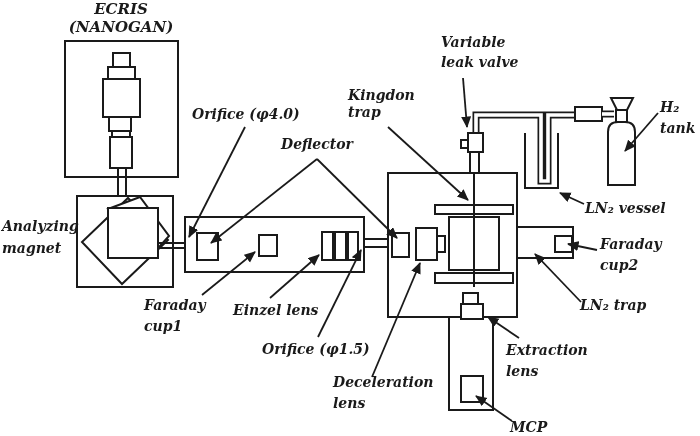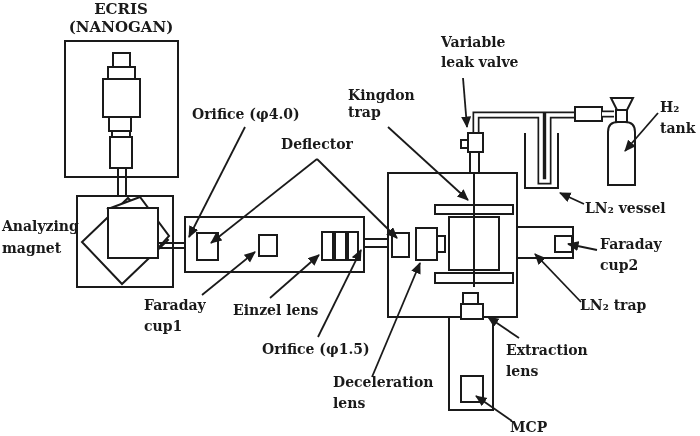--- a/index.html
+++ b/index.html
@@ -1,16 +1,16 @@
 <!DOCTYPE html>
 <html><head>
 <meta charset="utf-8">
 <style>
   html,body{margin:0;padding:0;background:#ffffff;}
-  .stage{width:700px;height:436px;background:#ffffff;position:relative;overflow:hidden;}
+  .stage{width:700px;height:436px;background:#ffffff;position:relative;overflow:hidden;font-style:italic;}
   svg{display:block;}
   .shape{stroke:#1a1a1a;stroke-width:2;fill:#ffffff;}
   .open{stroke:#1a1a1a;stroke-width:2;fill:none;}
   .wire{stroke:#1a1a1a;stroke-width:2;fill:none;}
   .arrow{stroke:#1a1a1a;stroke-width:1.8;fill:none;marker-end:url(#ah);}
   .pipe-outer{stroke:#1a1a1a;stroke-width:7;fill:none;stroke-linejoin:miter;}
   .pipe-inner{stroke:#ffffff;stroke-width:3.6;fill:none;stroke-linejoin:miter;}
   text{font-family:"DejaVu Serif","Liberation Serif",serif;font-weight:bold;
        fill:#1a1a1a;font-size:14px;}
   .big{font-size:15px;}

